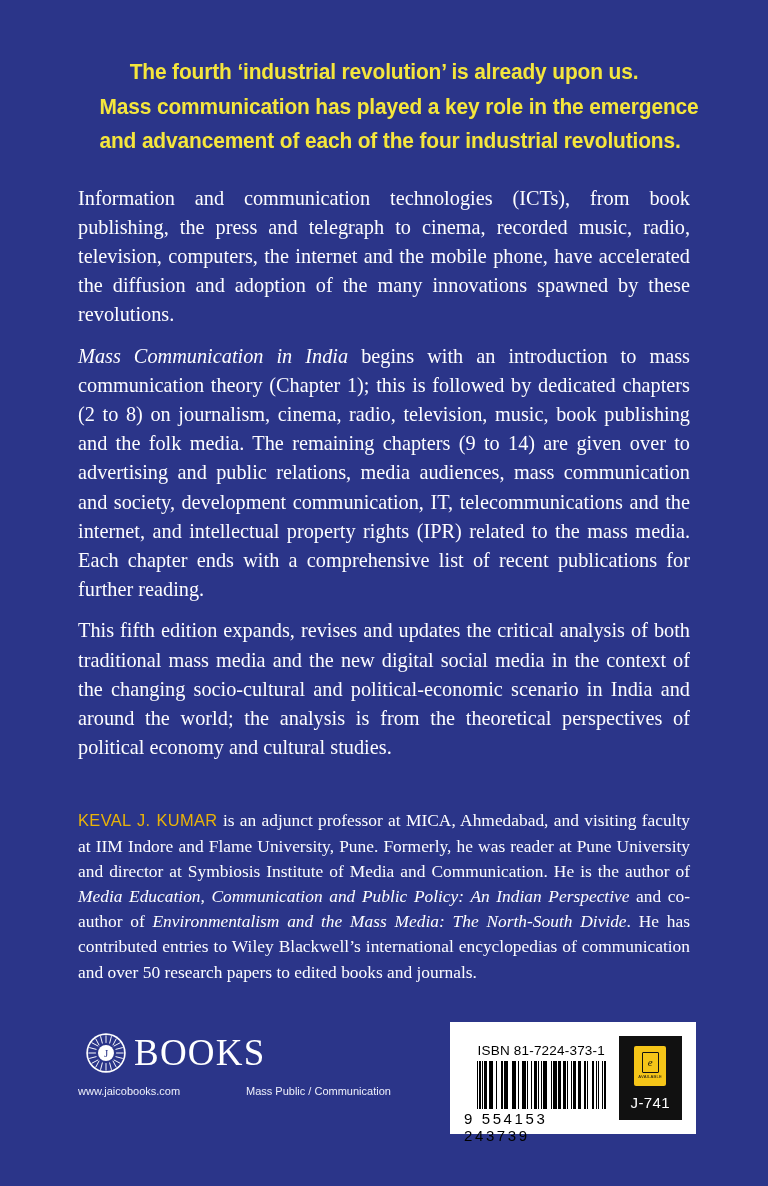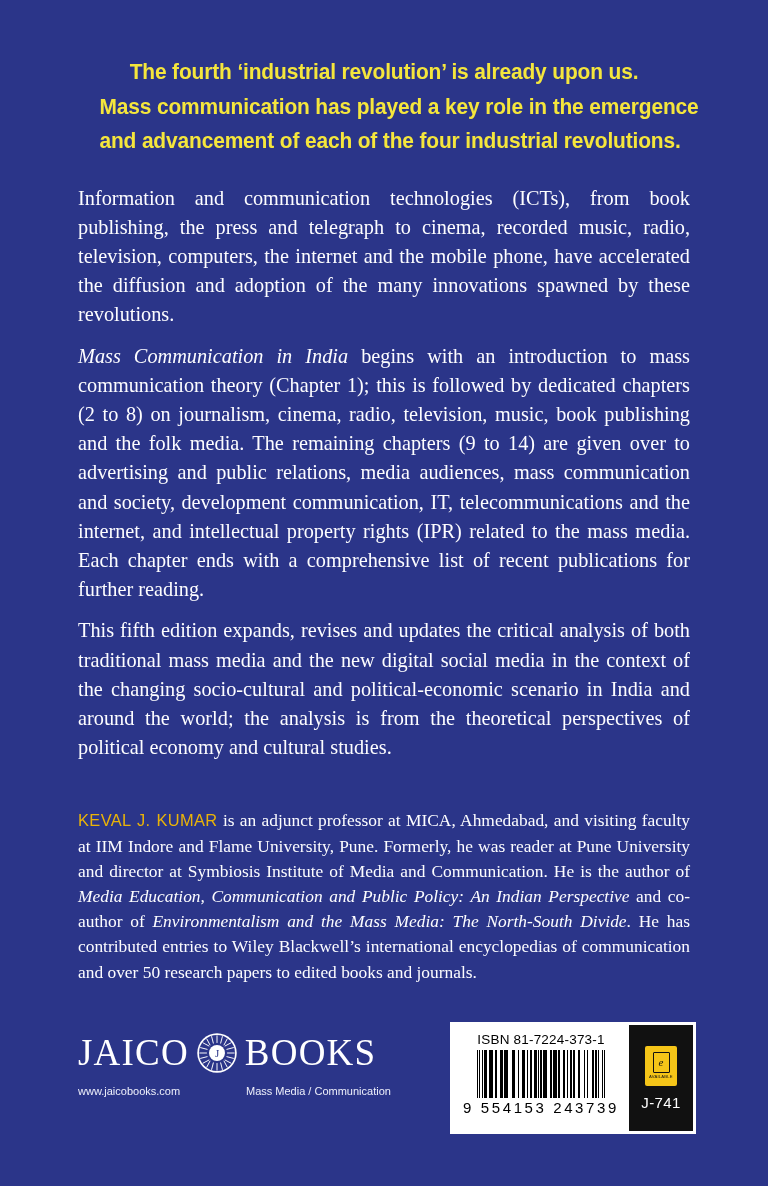--- a/index.html
+++ b/index.html
@@ -102,21 +102,21 @@
   }
   .pub-sub .site { width:168px; }
 
   
   .barcode-block {
     position:absolute;
     right:0; top:0;
     width:246px; height:112px;
     background:#ffffff;
     display:flex;
-    padding:3px;
+    padding:14px;
   }
   .barcode-left {
     flex:1 1 auto;
     background:#ffffff;
     display:flex;
     flex-direction:column;
     align-items:center;
     justify-content:flex-start;
     padding-top:7px;
   }
@@ -199,21 +199,20 @@
     <p class="para"><i>Mass Communication in India</i><span> begins with an introduction to mass communication theory (Chapter 1); this is followed by dedicated chapters (2 to 8) on journalism, cinema, radio, television, music, book publishing and the folk media. The remaining chapters (9 to 14) are given over to advertising and public relations, media audiences, mass communication and society, development communication, IT, telecommunications and the internet, and intellectual property rights (IPR) related to the mass media. Each chapter ends with a comprehensive list of recent publications for further reading.</span></p>
     <p class="para">This fifth edition expands, revises and updates the critical analysis of both traditional mass media and the new digital social media in the context of the changing socio-cultural and political-economic scenario in India and around the world; the analysis is from the theoretical perspectives of political economy and cultural studies.</p>
   </div>
 
   <p class="bio"><span class="author-name">KEVAL J. KUMAR</span><span> is an adjunct professor at MICA, Ahmedabad, and visiting faculty at IIM Indore and Flame University, Pune. Formerly, he was reader at Pune University and director at Symbiosis Institute of Media and Communication. He is the author of </span><i>Media Education, Communication and Public Policy: An Indian Perspective</i><span> and co-author of </span><i>Environmentalism and the Mass Media: The North-South Divide</i><span>. He has contributed entries to Wiley Blackwell’s international encyclopedias of communication and over 50 research papers to edited books and journals.</span></p>
 
   <div class="footer">
 
     <div class="publisher">
       <div class="logo-row">
-        <span class="logo-word">JAICO</span>
         <svg class="sun-emblem" viewBox="0 0 100 100">
           <circle cx="50" cy="50" r="47" fill="#ffffff"></circle>
           <circle cx="50" cy="50" r="43" fill="#2b3589"></circle>
           <g stroke="#ffffff" stroke-width="2.3">
             <line x1="50" y1="8" x2="50" y2="26"></line>
             <line x1="63.0" y1="10.0" x2="58.5" y2="27.4"></line>
             <line x1="74.7" y1="15.7" x2="66.3" y2="31.6"></line>
             <line x1="84.3" y1="25.3" x2="68.4" y2="33.7"></line>
             <line x1="90.0" y1="37.0" x2="72.6" y2="41.5"></line>
             <line x1="92" y1="50" x2="74" y2="50"></line>
@@ -232,21 +231,21 @@
             <line x1="25.3" y1="15.7" x2="33.7" y2="31.6"></line>
             <line x1="37.0" y1="10.0" x2="41.5" y2="27.4"></line>
           </g>
           <circle cx="50" cy="50" r="19" fill="#ffffff"></circle>
           <text x="50" y="59" text-anchor="middle" font-family="Liberation Serif, serif" font-size="26" fill="#2b3589">J</text>
         </svg>
         <span class="logo-word">BOOKS</span>
       </div>
       <div class="pub-sub">
         <span class="site">www.jaicobooks.com</span>
-        <span>Mass Media / Communication</span>
+        <span>Mass Public / Communication</span>
       </div>
     </div>
 
     <div class="barcode-block">
       <div class="barcode-left">
         <div class="isbn-text">ISBN 81-7224-373-1</div>
         <div class="bars" id="bars">
             <span style="width: 1.25px; background: rgb(0, 0, 0);"></span>
             <span style="width: 1.25px; background: transparent;"></span>
             <span style="width: 1.25px; background: rgb(0, 0, 0);"></span>

